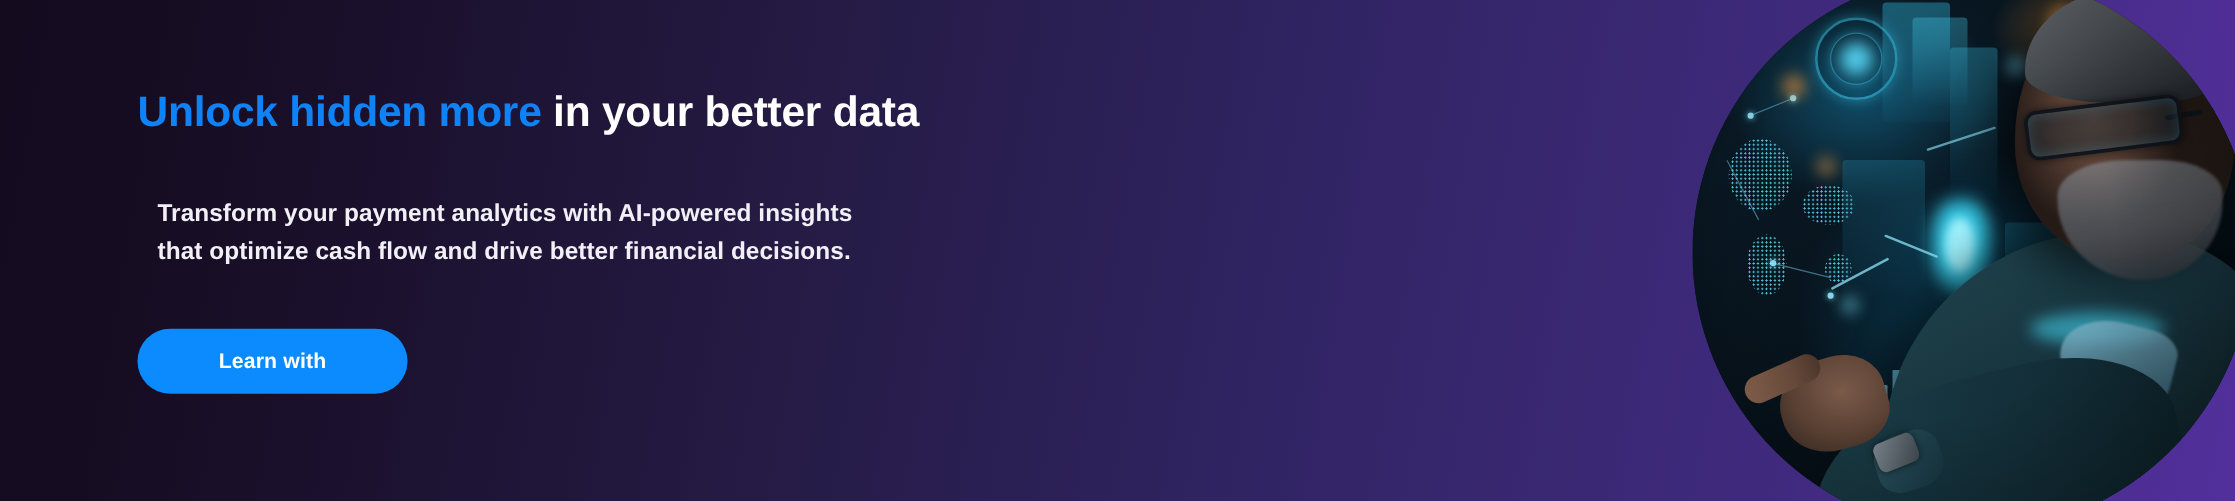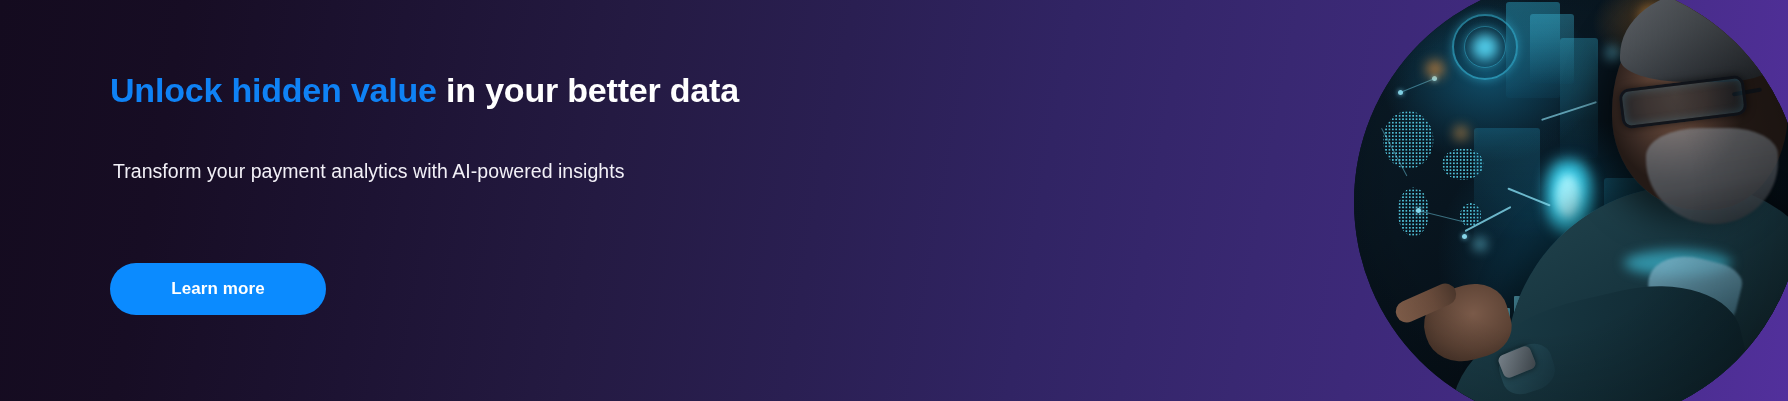--- a/index.html
+++ b/index.html
@@ -51,24 +51,24 @@
     letter-spacing: -0.2px;
     color: #ffffff;
     white-space: nowrap;
   }
   .headline .accent { color: #0f82f5; }
   .headline .rest   { color: #ffffff; }
 
   .subcopy {
     position: absolute;
     top: 156px;
-    left: 3px;
+    left: 16px;
     width: 720px;
     font-size: 19.5px;
-    font-weight: normal;
+    font-weight: bold;
     line-height: 30px;
     color: #f2f0f7;
     letter-spacing: 0.05px;
   }
   .subcopy .line { display: block; white-space: nowrap; }
 
   .cta {
     position: absolute;
     top: 263px;
     left: 0;
@@ -291,28 +291,29 @@
   }
 </style>
 </head>
 <body>
 
 <div class="banner">
 
   <div class="content">
 
     <div class="headline">
-      <span class="accent">Unlock hidden value</span><span class="rest"> in your better data</span>
+      <span class="accent">Unlock hidden more</span><span class="rest"> in your better data</span>
     </div>
 
     <div class="subcopy">
       <span class="line">Transform your payment analytics with AI-powered insights</span>
+      <span class="line">that optimize cash flow and drive better financial decisions.</span>
     </div>
 
-    <button class="cta">Learn more</button>
+    <button class="cta">Learn with</button>
   </div>
 
   <div class="photo-wrap">
     <div class="photo">
 
       <div class="bg-base"></div>
 
       <div class="dial" style="left:98px; top:36px; width:66px; height:66px;"></div>
       <div class="dial" style="left:110px; top:48px; width:42px; height:42px; border-width:1px; opacity:.8;"></div>
       <div class="glow" style="left:118px; top:56px; width:26px; height:26px; background:rgba(90,225,255,.85);"></div>

